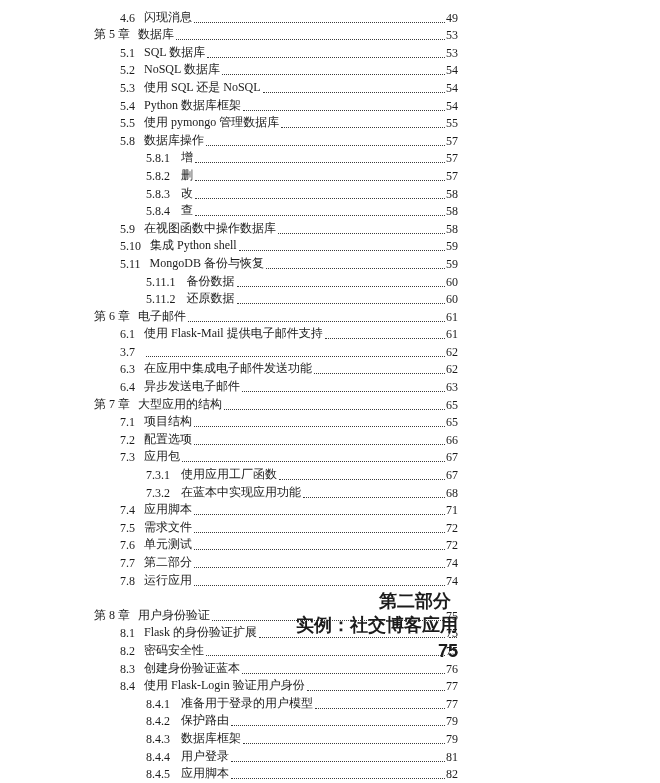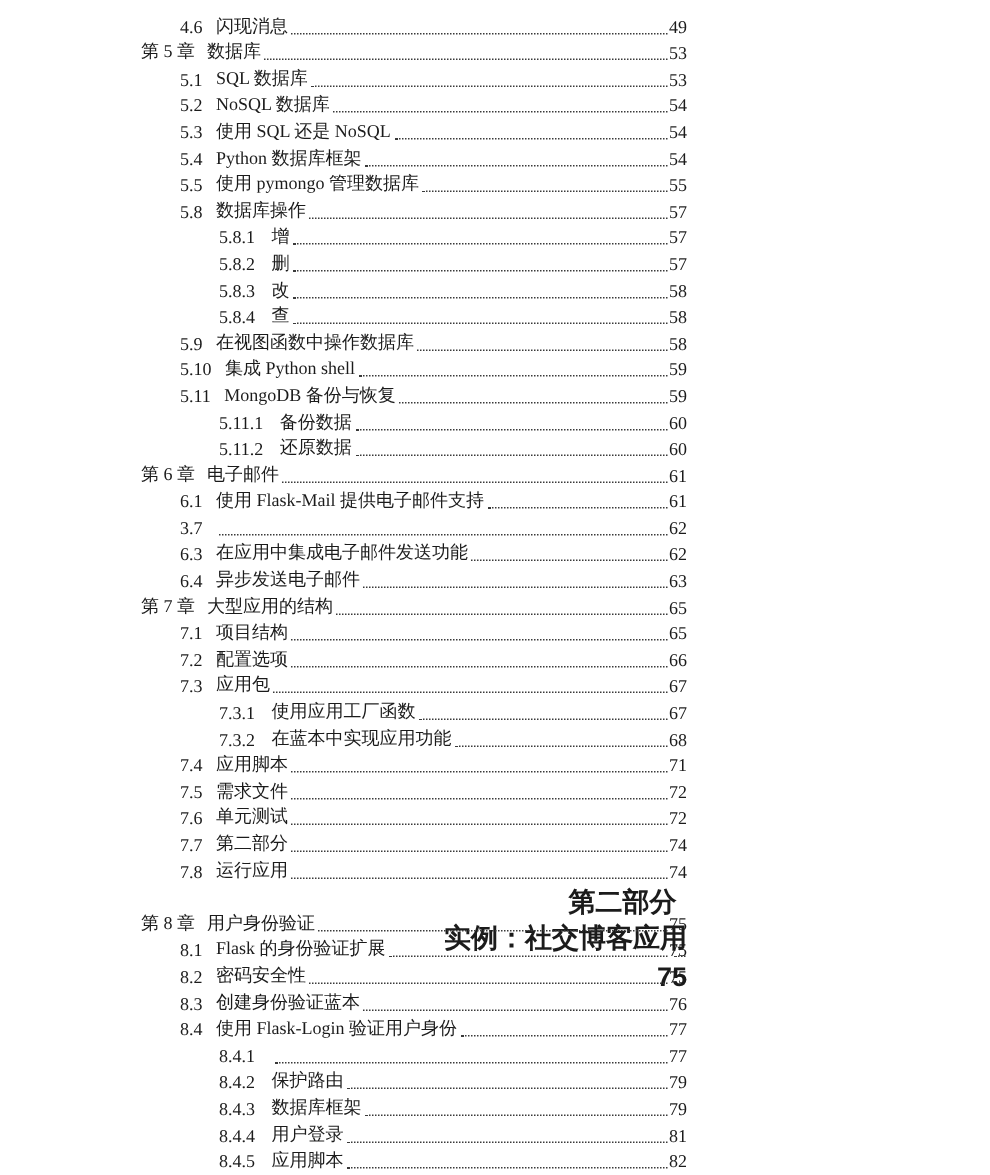--- a/index.html
+++ b/index.html
@@ -324,20 +324,21 @@
 
   <div class="row level-section">
     <span class="num">8.4</span>
     <span class="title">使用 Flask-Login 验证用户身份</span>
     <span class="dots"></span>
     <span class="page">77</span>
   </div>
 
   <div class="row level-subsection">
     <span class="num">8.4.1</span>
+    <span class="title">准备用于登录的用户模型</span>
     <span class="dots"></span>
     <span class="page">77</span>
   </div>
 
   <div class="row level-subsection">
     <span class="num">8.4.2</span>
     <span class="title">保护路由</span>
     <span class="dots"></span>
     <span class="page">79</span>
   </div>

